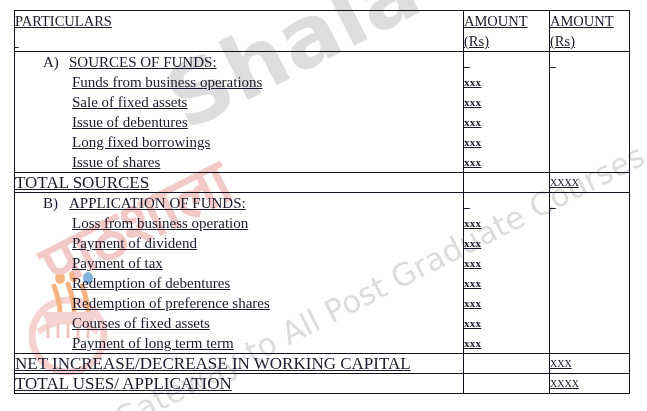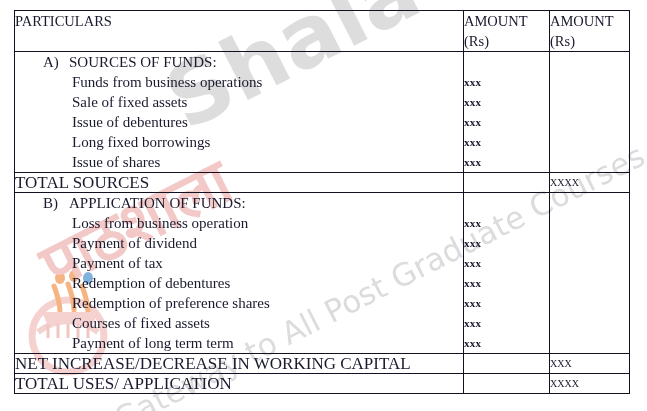--- a/index.html
+++ b/index.html
@@ -75,20 +75,21 @@
     left: 14px;
     top: 10px;
     width: 615px;
     z-index: 2;
   }
   table.fundflow {
     border-collapse: collapse;
     width: 615px;
     table-layout: fixed;
     background: transparent;
+    text-decoration: underline;
   }
   table.fundflow td {
     border: 1px solid #111122;
     padding: 0;
     vertical-align: top;
     background: transparent;
   }
   col.c-particulars { width: 449px; }
   col.c-amt1 { width: 86px; }
   col.c-amt2 { width: 80px; }

